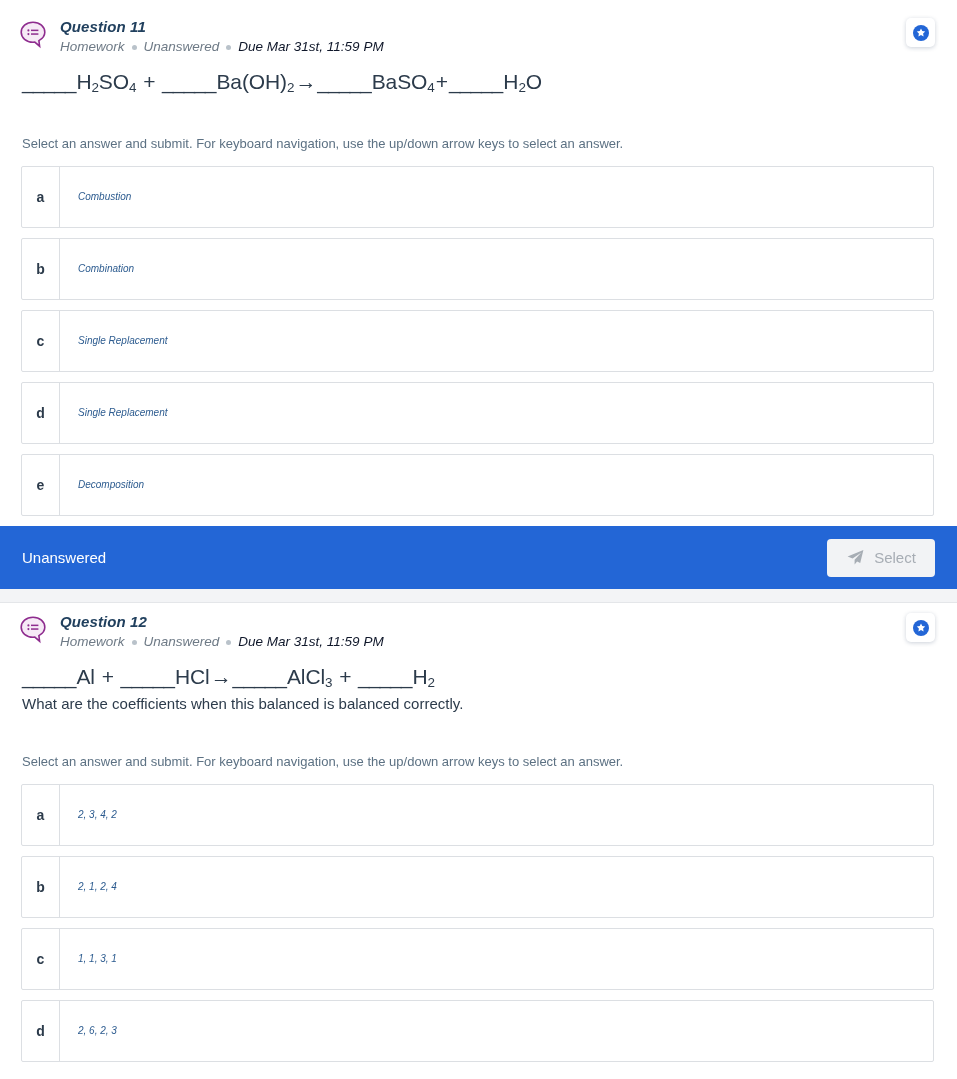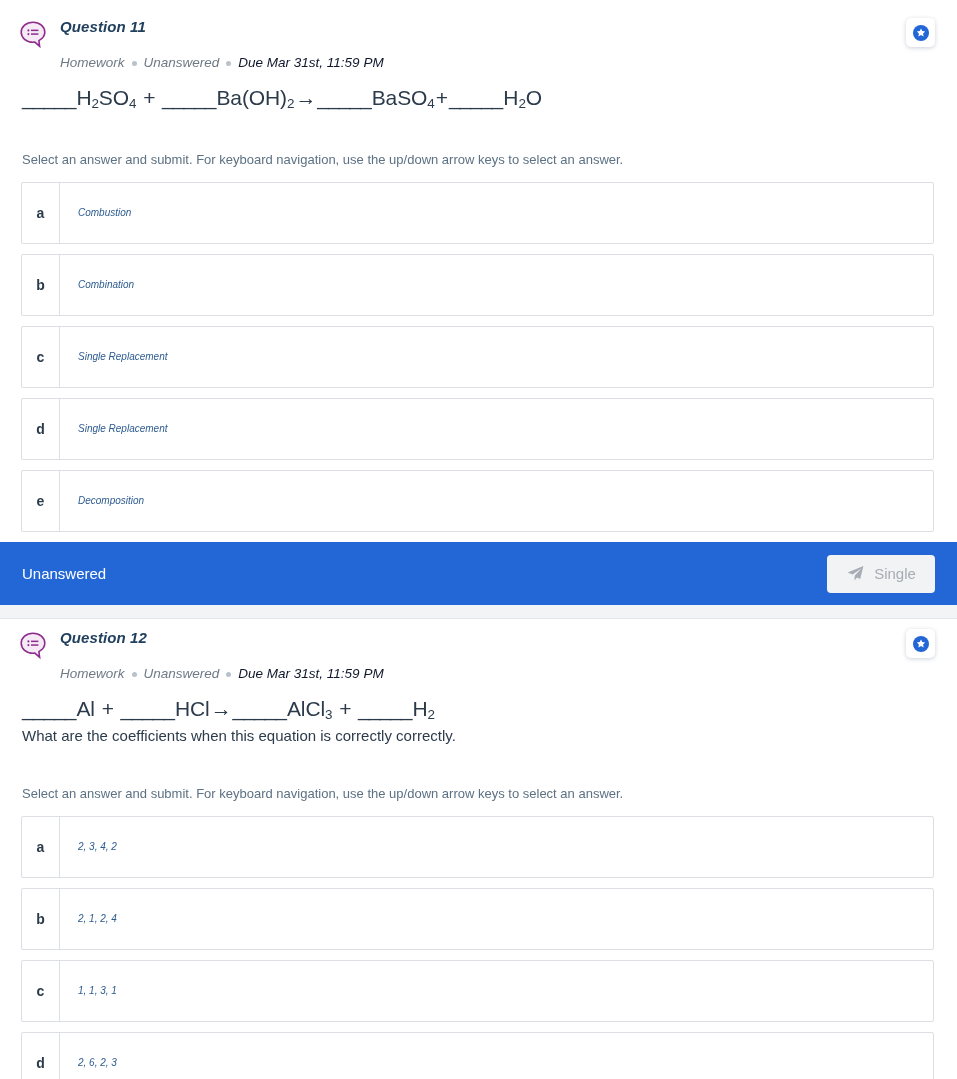--- a/index.html
+++ b/index.html
@@ -45,21 +45,21 @@
     font-size: 15px;
     font-weight: bold;
     color: #21405e;
     line-height: 20px;
     letter-spacing: 0.1px;
   }
   .q-meta {
     font-size: 13.5px;
     color: #6e7a86;
     line-height: 20px;
-    margin-top: 16px;
+    margin-top: 0;
     display: flex;
     align-items: center;
     gap: 7px;
     flex-wrap: wrap;
   }
   .q-meta .dot {
     display: inline-block;
     width: 5px;
     height: 5px;
     border-radius: 50%;
@@ -264,21 +264,21 @@
   </div>
 
   <div class="status-bar">
     <span class="status-label">Unanswered</span>
     <button class="submit-btn">
       <span>
         <svg width="19" height="19" viewBox="0 0 19 19">
           <path d="M17.4 2.1 L1.6 8.6 L6.6 10.6 L15.4 4.4 L8.6 11.8 L8.6 16.6 L11.1 13.5 L14.2 15.1 Z" fill="#a7adb4"></path>
         </svg>
       </span>
-      <span class="label">Single</span>
+      <span class="label">Select</span>
     </button>
   </div>
 </section>
 
 <div class="gap-separator"></div>
 
 <section class="question-block">
 
   <div class="q-header">
     <div class="q-icon">
@@ -305,21 +305,21 @@
         <circle cx="9" cy="9" r="8" fill="#2366d6"></circle>
         <path d="M9 4.4 L10.28 7.05 L13.2 7.45 L11.1 9.5 L11.6 12.4 L9 11.02 L6.4 12.4 L6.9 9.5 L4.8 7.45 L7.72 7.05 Z" fill="#ffffff"></path>
       </svg>
     </button>
   </div>
 
   <div class="q-body">
     <div class="equation">
       <span class="blank">_____</span><span>Al</span><span class="op"> + </span><span class="blank">_____</span><span>HCl</span><span class="op">→</span><span class="blank">_____</span><span>AlCl<sub>3</sub></span><span class="op"> + </span><span class="blank">_____</span><span>H<sub>2</sub></span>
     </div>
-    <div class="prompt">What are the coefficients when this equation is correctly correctly.</div>
+    <div class="prompt">What are the coefficients when this balanced is balanced correctly.</div>
     <div class="hint">Select an answer and submit. For keyboard navigation, use the up/down arrow keys to select an answer.</div>
   </div>
 
   <div class="options">
     <div class="option-row">
       <div class="option-letter">a</div>
       <div class="option-text">2, 3, 4, 2</div>
     </div>
     <div class="option-row">
       <div class="option-letter">b</div>

